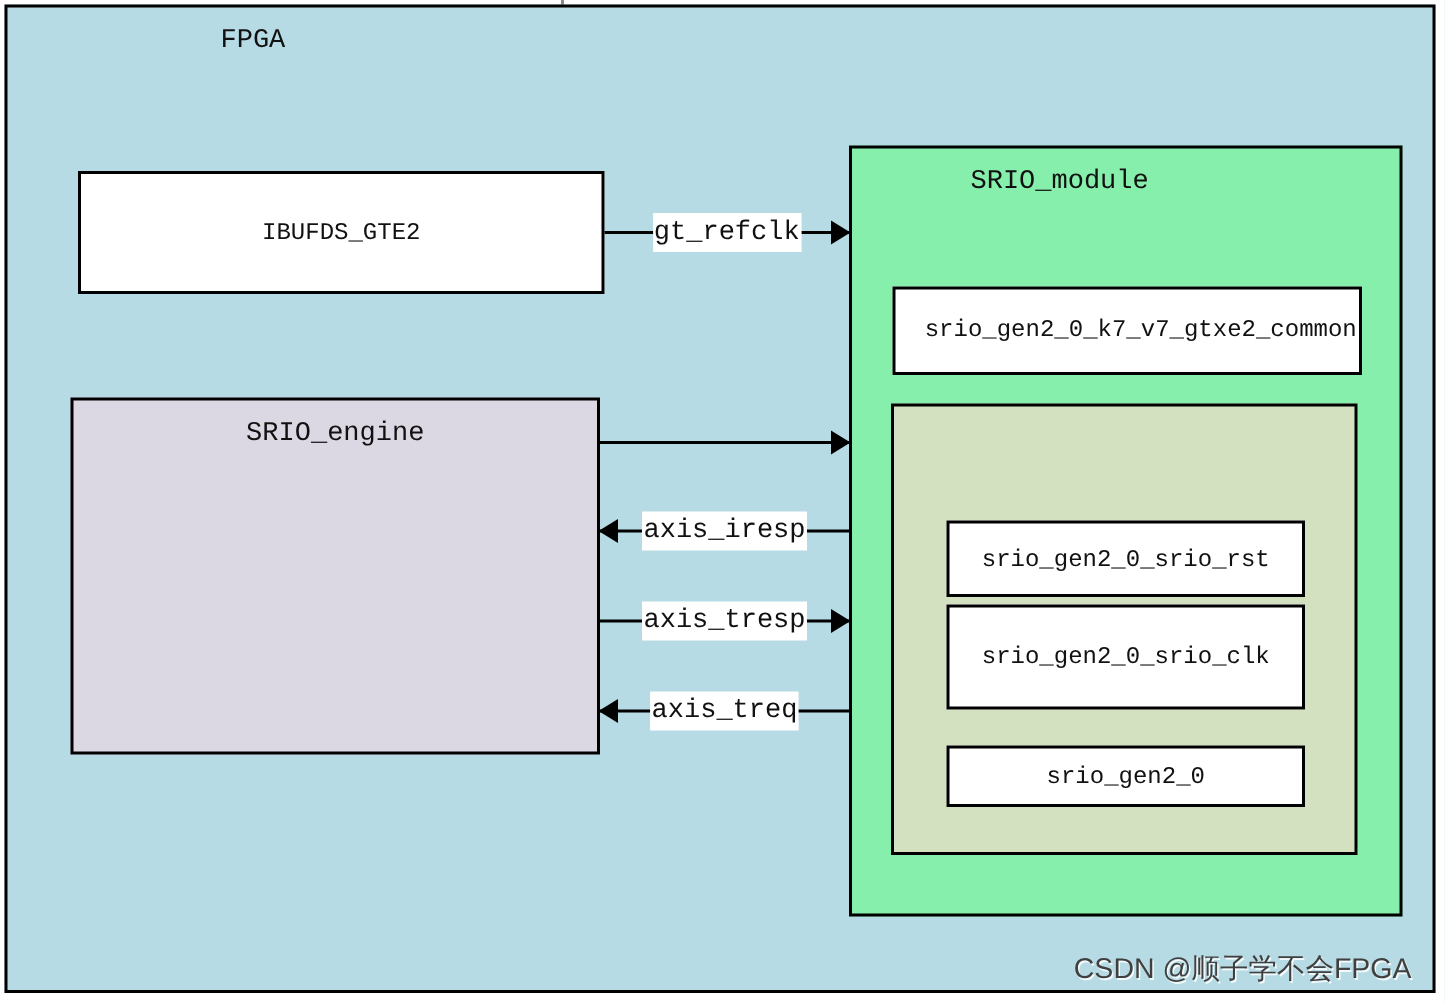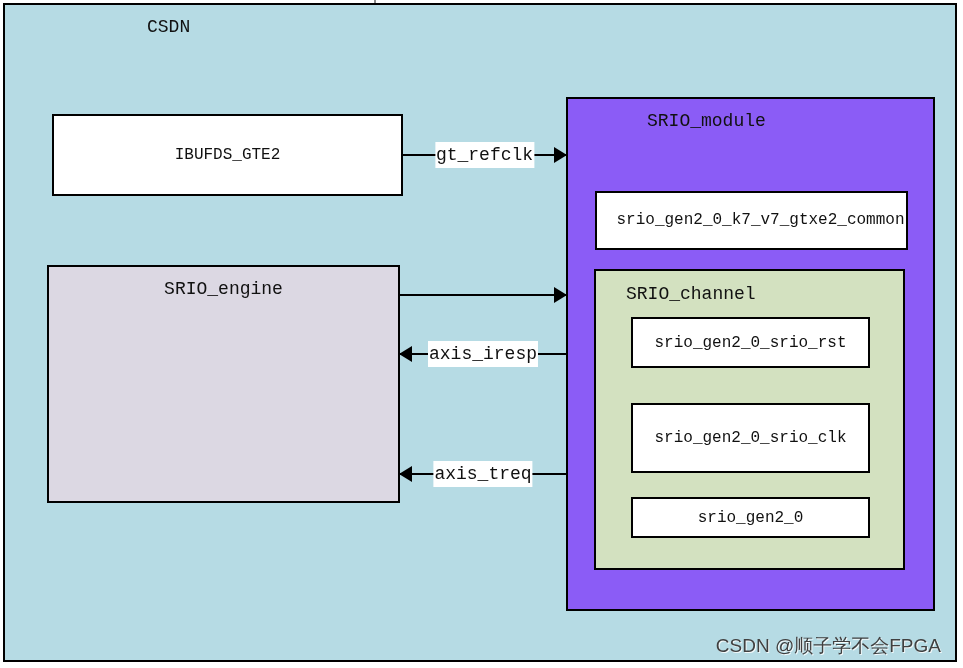--- a/index.html
+++ b/index.html
@@ -62,21 +62,21 @@
   }
   .engine-title {
     display: block;
     text-align: center;
     padding-top: 12px;
     font-size: 18px;
     color: #111;
   }
   .module {
     left: 561px; top: 92px; width: 369px; height: 514px;
-    background: #8b5cf6;
+    background: #86efac;
   }
   .module-title {
     position: absolute;
     left: 79px;
     top: 12px;
     font-size: 18px;
     color: #111;
     white-space: nowrap;
   }
   .common {
@@ -94,21 +94,21 @@
     background: #d3e1c0;
   }
   .channel-title {
     position: absolute;
     left: 30px;
     top: 13px;
     font-size: 18px;
     color: #111;
     white-space: nowrap;
   }
-  .rst { left: 35px; top: 46px;  width: 239px; height: 51px; }
+  .rst { left: 35px; top: 76px;  width: 239px; height: 51px; }
   .clk { left: 35px; top: 132px; width: 239px; height: 70px; }
   .gen { left: 35px; top: 226px; width: 239px; height: 41px; }
 
   
   .conn {
     position: absolute;
     height: 26px;
   }
   .wire {
     position: absolute;
@@ -160,39 +160,38 @@
 </style>
 </head>
 <body>
 
 <div class="canvas">
 
   <div class="top-tick"></div>
 
   <div class="fpga">
 
-    <div class="fpga-title">CSDN</div>
+    <div class="fpga-title">FPGA</div>
 
     <div class="block white-box ibufds">
       <span>IBUFDS_GTE2</span>
     </div>
 
     <div class="block engine">
       <span class="engine-title">SRIO_engine</span>
     </div>
 
     <div class="block module">
       <span class="module-title">SRIO_module</span>
 
       <div class="block white-box common">
         <span>srio_gen2_0_k7_v7_gtxe2_common</span>
       </div>
 
       <div class="block channel">
-        <span class="channel-title">SRIO_channel</span>
 
         <div class="block white-box rst">
           <span>srio_gen2_0_srio_rst</span>
         </div>
 
         <div class="block white-box clk">
           <span>srio_gen2_0_srio_clk</span>
         </div>
 
         <div class="block white-box gen">
@@ -211,20 +210,25 @@
       <i class="wire"></i>
       <i class="head right"></i>
     </div>
 
     <div class="conn c-iresp">
       <i class="wire"></i>
       <i class="head left"></i>
       <span class="conn-label">axis_iresp</span>
     </div>
 
+    <div class="conn c-tresp">
+      <i class="wire"></i>
+      <i class="head right"></i>
+      <span class="conn-label">axis_tresp</span>
+    </div>
 
     <div class="conn c-treq">
       <i class="wire"></i>
       <i class="head left"></i>
       <span class="conn-label">axis_treq</span>
     </div>
 
     <div class="watermark">CSDN @顺子学不会FPGA</div>
 
   </div>

